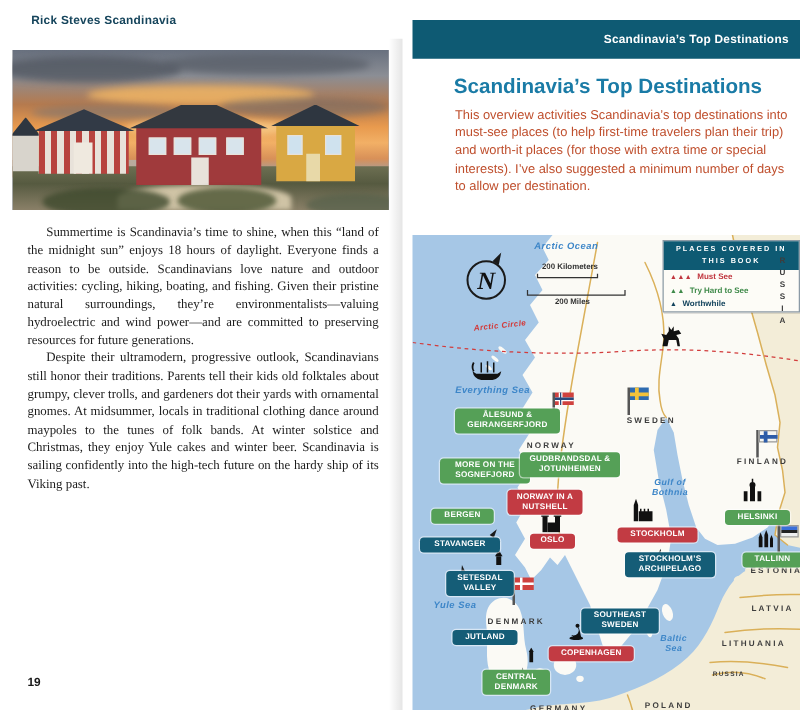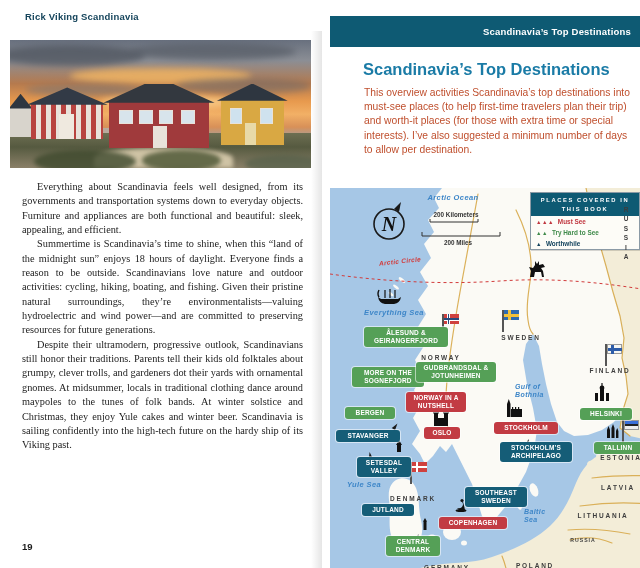--- a/index.html
+++ b/index.html
@@ -46,21 +46,21 @@
   .map svg.base{position:absolute;left:0;top:0;}
   .dest{position:absolute;transform:translate(-50%,-50%);color:#fff;font-weight:bold;
     font-size:6.5px;line-height:1.25;text-align:center;padding:2px 4px;border-radius:3px;
     letter-spacing:.2px;box-shadow:0 0 0 1px rgba(255,255,255,.55);white-space:pre-line;}
   .dest.red{background:#c23b43}.dest.green{background:#55a057}.dest.teal{background:#155d77}
   .country{position:absolute;transform:translate(-50%,-50%);color:#3d3d3d;font-weight:bold;
     font-size:6.5px;letter-spacing:1.8px;white-space:nowrap;}
   .country.small{font-size:5.2px;letter-spacing:1px;}
   .country.vert{writing-mode:vertical-rl;text-orientation:upright;letter-spacing:2.5px;}
   .sea{position:absolute;transform:translate(-50%,-50%);color:#3d86c8;font-weight:bold;
-    font-style:italic;font-size:7.5px;letter-spacing:.4px;white-space:nowrap;}
+    font-style:italic;font-size:7.5px;letter-spacing:.4px;white-space:nowrap;text-align:center;}
   .sea.wrap{white-space:normal;line-height:1.15;}
   .arctic-label{position:absolute;transform:translate(-50%,-50%) rotate(-6deg);color:#d23b3b;
     font-weight:bold;font-style:italic;font-size:6.5px;letter-spacing:.3px;white-space:nowrap;}
   .scale-txt{position:absolute;transform:translate(-50%,-50%);font-size:6.3px;color:#333;
     font-weight:bold;white-space:nowrap;}
   .legend{position:absolute;left:200px;top:4px;width:108px;background:#fdfcf7;
     border:1px solid #8b9aa5;box-shadow:1px 1px 0 rgba(0,0,0,.15);}
   .legend .lg-head{background:#0e5a73;color:#fff;font-weight:bold;font-size:5.8px;
     letter-spacing:1.6px;text-align:center;padding:3px 2px;line-height:1.5;}
   .legend .row{display:flex;align-items:center;gap:4px;padding:2px 5px;}
@@ -74,21 +74,21 @@
   .flag .cloth{position:absolute;left:1.5px;top:0;width:15px;height:10px;}
   .fbar{position:absolute;}
   .tail{position:absolute;width:0;height:0;border:2.5px solid transparent;
     border-bottom:7px solid #1a1a1a;}
 </style>
 </head>
 <body>
 
 <div id="canvas">
 
-  <div class="left-header">Rick Viking Scandinavia</div>
+  <div class="left-header">Rick Steves Scandinavia</div>
 
   <div class="photo">
     <div class="sky"></div>
     <div class="cl" style="left:-5%;top:4%;width:50%;height:16%;background:#4e545e;opacity:.75"></div>
     <div class="cl" style="left:40%;top:2%;width:55%;height:14%;background:#565c66;opacity:.7"></div>
     <div class="cl" style="left:20%;top:22%;width:60%;height:12%;background:#f4b763;opacity:.8"></div>
     <div class="cl" style="left:5%;top:34%;width:40%;height:10%;background:#7c7470;opacity:.6"></div>
     <div class="cl" style="left:55%;top:30%;width:45%;height:12%;background:#6e6a6a;opacity:.55"></div>
     <div class="cl" style="left:30%;top:44%;width:45%;height:10%;background:#f8cd8a;opacity:.85"></div>
     <div class="sea"></div>
@@ -119,21 +119,20 @@
       <div class="win" style="left:14%;top:40%;width:20%;height:26%;background:#cfe2ee;"></div>
       <div class="win" style="left:62%;top:40%;width:20%;height:26%;background:#cfe2ee;"></div>
       <div class="door" style="left:38%;bottom:0;width:18%;height:36%;background:#e8d9a8;"></div>
     </div>
     <div class="cl" style="left:8%;bottom:-4%;width:34%;height:18%;background:#3f4a2e;opacity:.8;filter:blur(2px);"></div>
     <div class="cl" style="left:44%;bottom:-2%;width:26%;height:16%;background:#4a5433;opacity:.8;filter:blur(2px);"></div>
     <div class="cl" style="left:78%;bottom:-4%;width:26%;height:14%;background:#55604a;opacity:.7;filter:blur(2px);"></div>
   </div>
 
   <div class="bodytext">
-    <p>Everything about Scandinavia feels well designed, from its governments and transportation systems down to everyday objects. Furniture and appliances are both functional and beautiful: sleek, appealing, and efficient.</p>
     <p>Summertime is Scandinavia’s time to shine, when this “land of the midnight sun” enjoys 18 hours of daylight. Everyone finds a reason to be outside. Scandinavians love nature and outdoor activities: cycling, hiking, boating, and fishing. Given their pristine natural surroundings, they’re environmentalists—valuing hydroelectric and wind power—and are committed to preserving resources for future generations.</p>
     <p>Despite their ultramodern, progressive outlook, Scandinavians still honor their traditions. Parents tell their kids old folktales about grumpy, clever trolls, and gardeners dot their yards with ornamental gnomes. At midsummer, locals in traditional clothing dance around maypoles to the tunes of folk bands. At winter solstice and Christmas, they enjoy Yule cakes and winter beer. Scandinavia is sailing confidently into the high-tech future on the hardy ship of its Viking past.</p>
   </div>
   <div class="pagenum">19</div>
   <div class="gutter"></div>
 
   <div class="right-page">
     <div class="band">Scandinavia’s Top Destinations</div>
     <div class="art-title">Scandinavia’s Top Destinations</div>
     <div class="art-intro">This overview activities Scandinavia’s top destinations into must-see places (to help first-time travelers plan their trip) and worth-it places (for those with extra time or special interests). I’ve also suggested a minimum number of days to allow per destination.</div>

